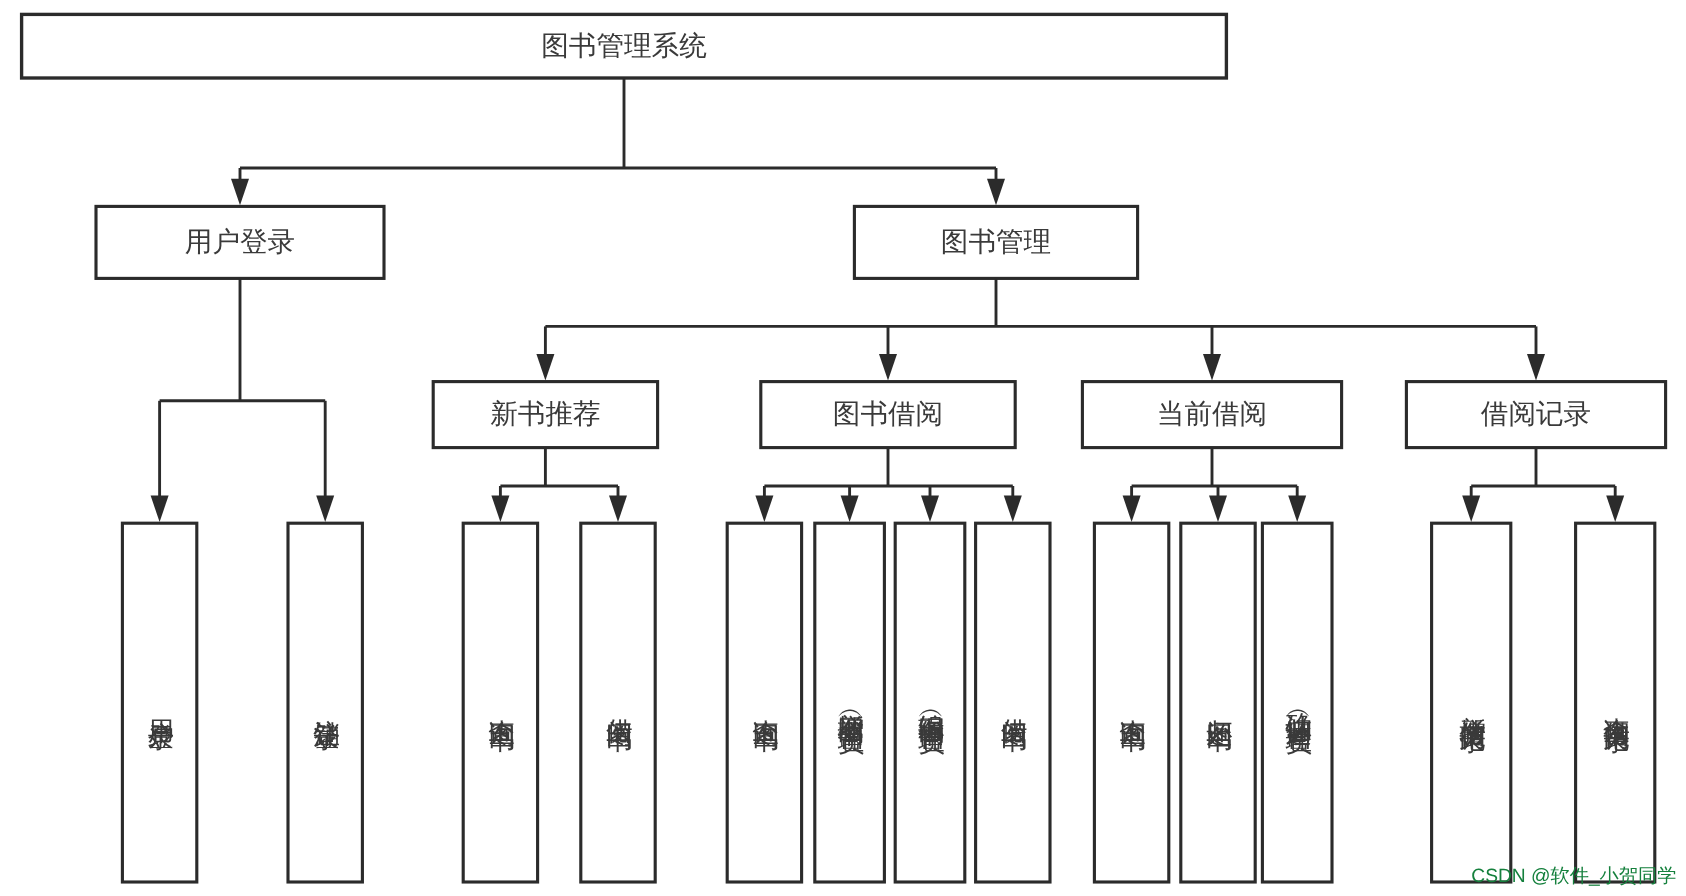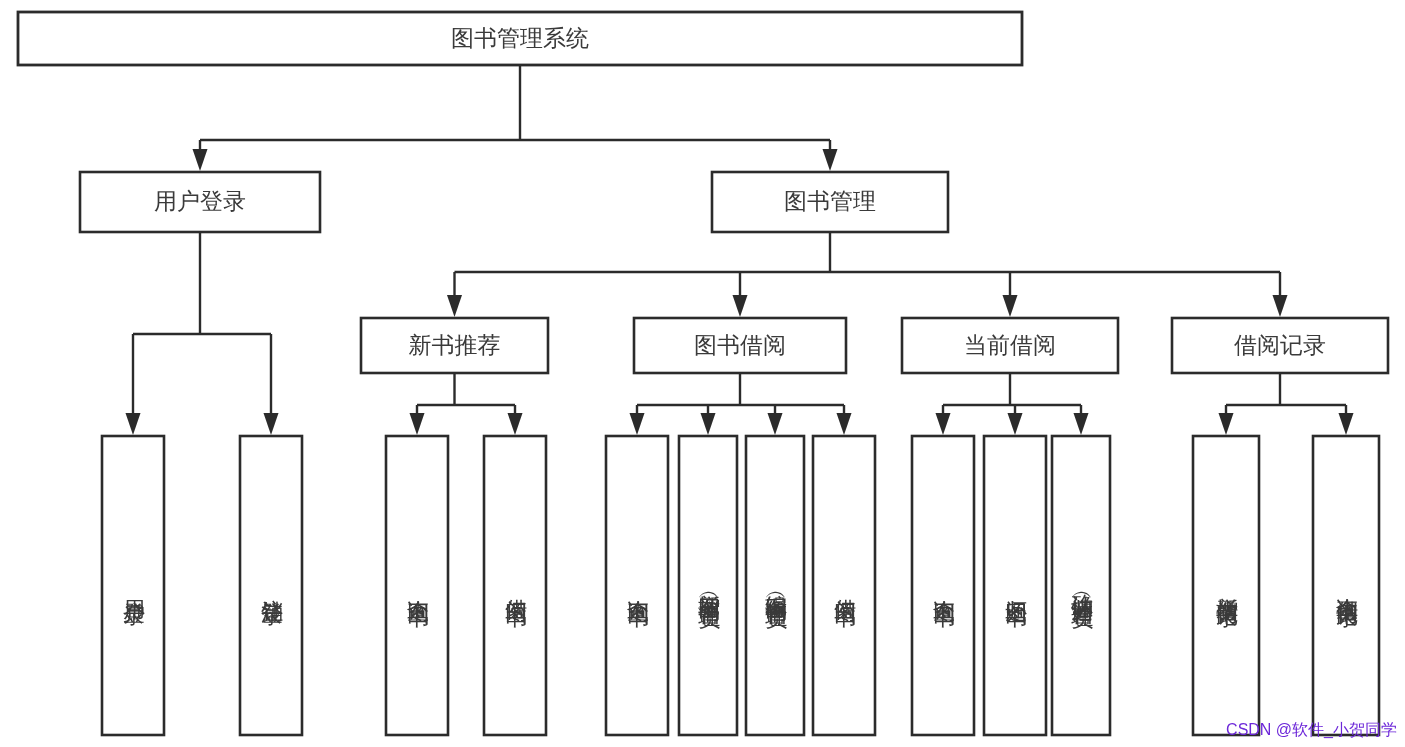--- a/index.html
+++ b/index.html
@@ -59,21 +59,21 @@
     writing-mode: vertical-rl;
     text-orientation: upright;
     letter-spacing: 2px;
   }
   .watermark-text {
     position: absolute;
     right: 8px;
     bottom: 6px;
     font-family: "Liberation Sans", "DejaVu Sans", sans-serif;
     font-size: 16px;
-    color: #6d28d9;
+    color: #15803d;
     white-space: nowrap;
     user-select: none;
     margin-top: 40px;
   }
 </style>
 </head>
 <body>
 
 <div id="diagram-root">
   <svg class="diagram-canvas" viewBox="0 0 1405 747" xmlns="http://www.w3.org/2000/svg">

